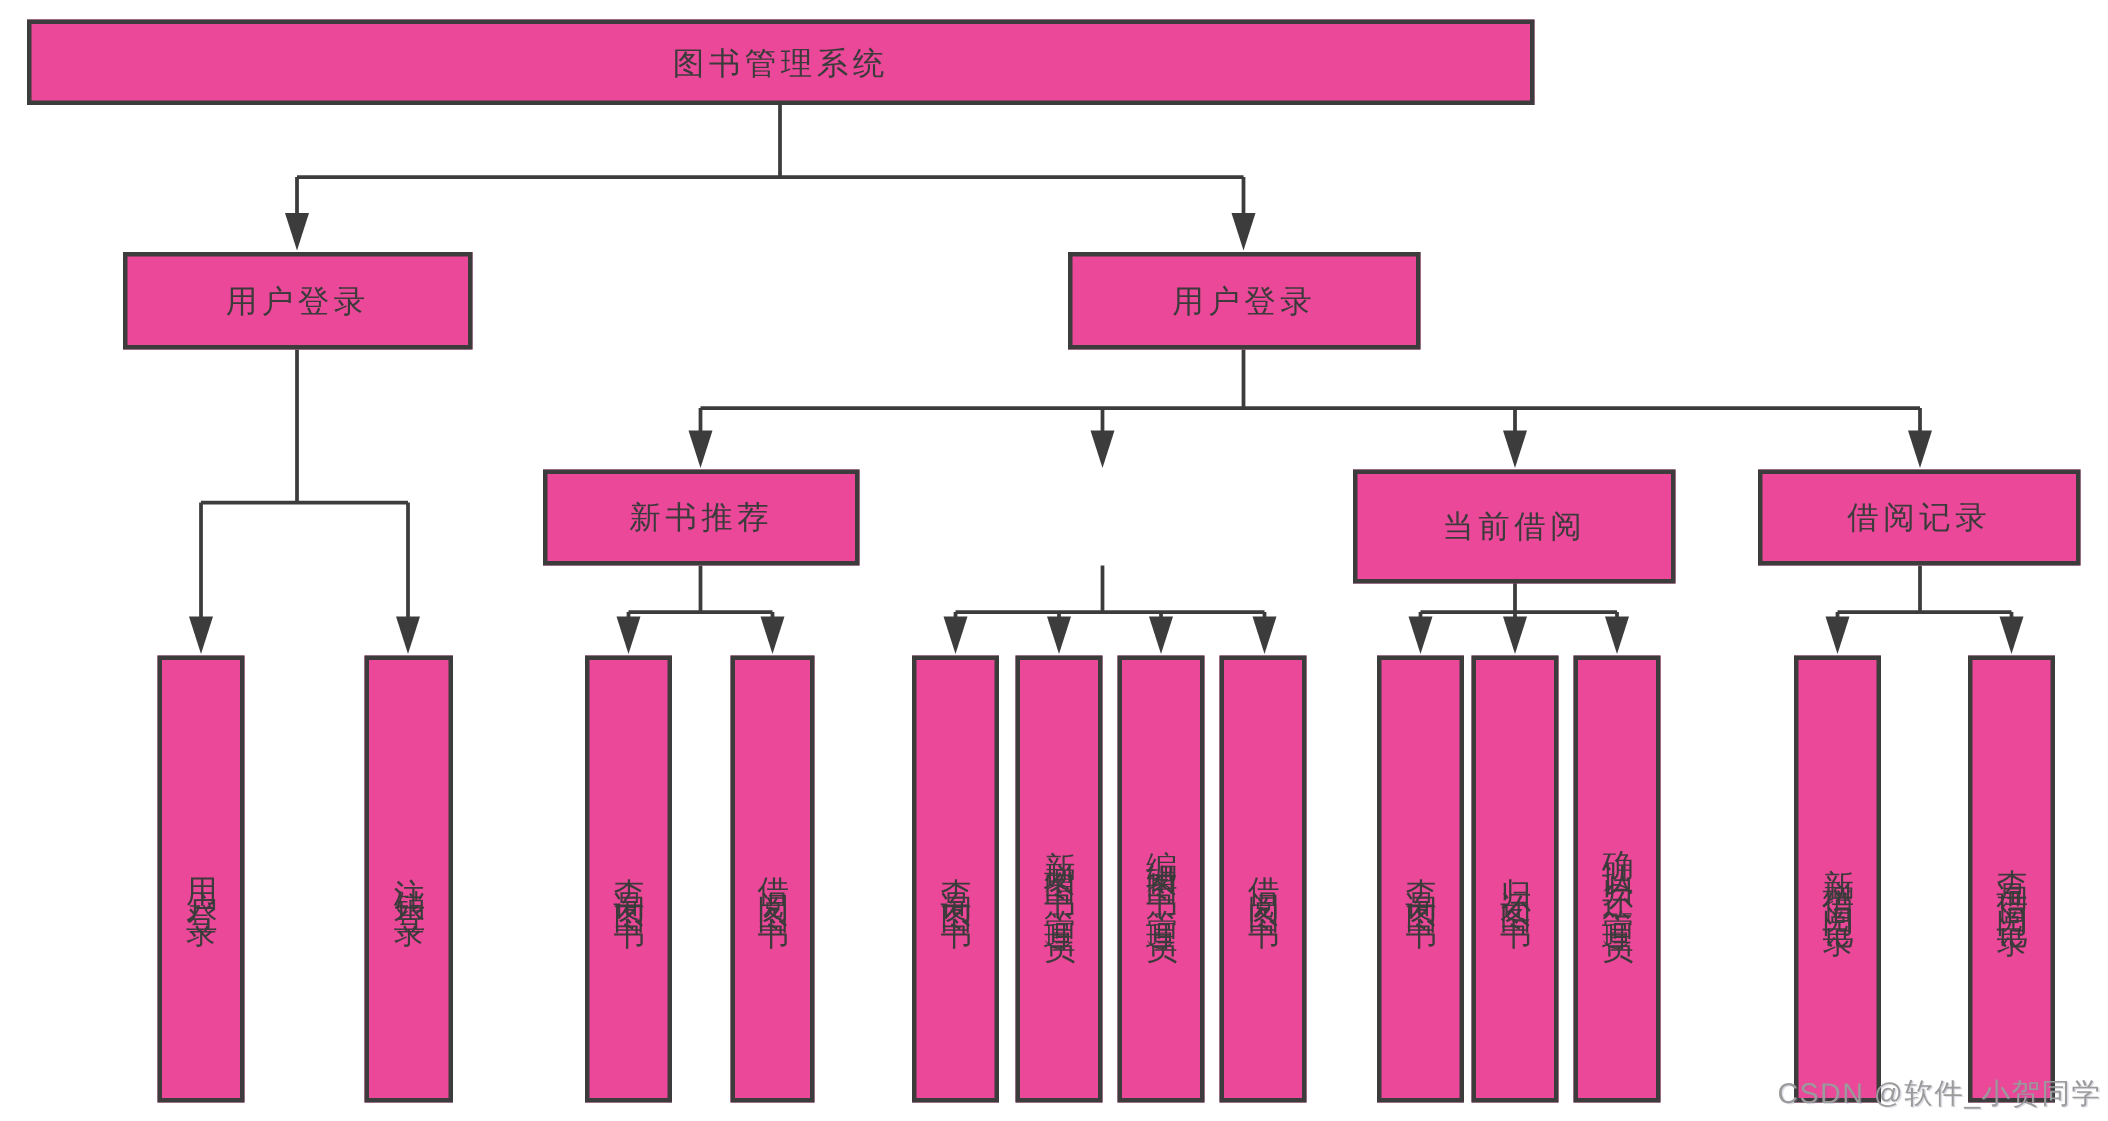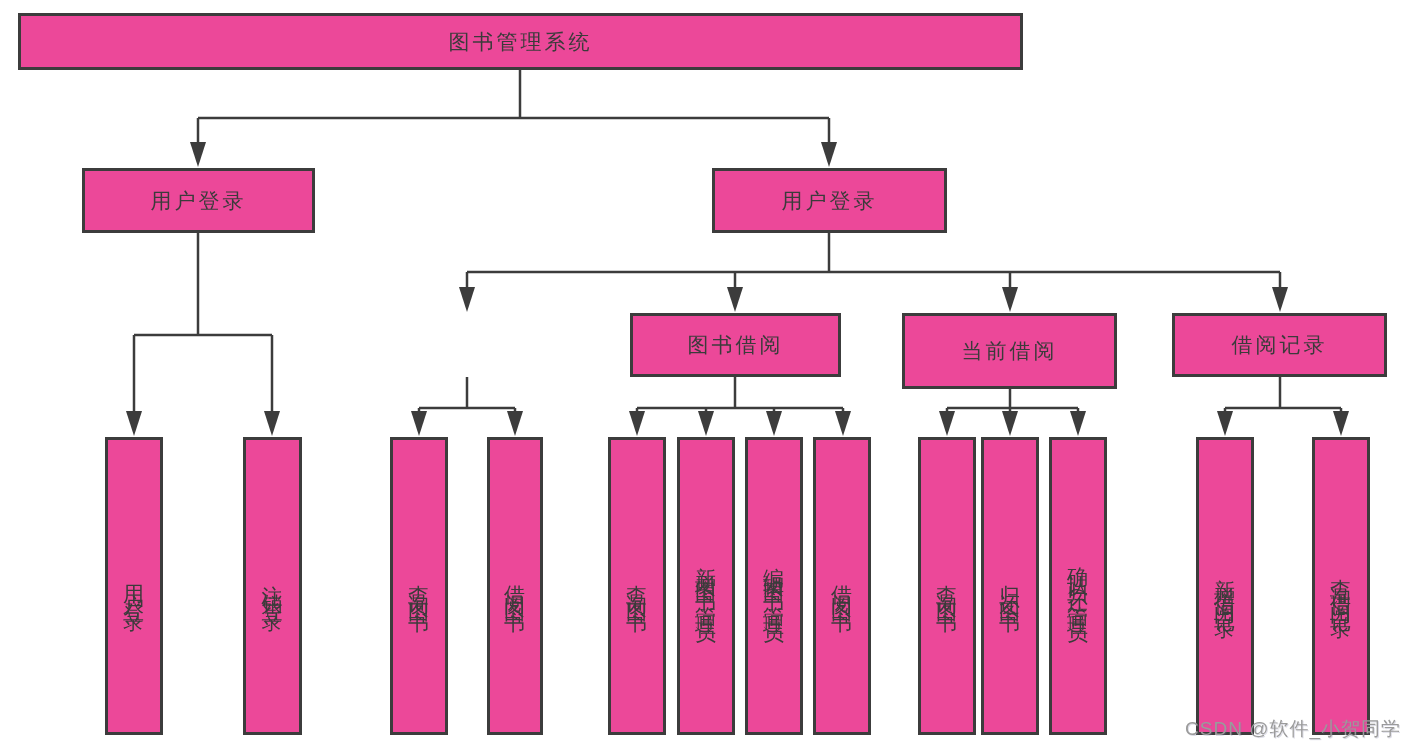--- a/index.html
+++ b/index.html
@@ -122,22 +122,22 @@
     <span>图书管理系统</span>
   </div>
 
   <div class="node h" style="left:82px; top:168px; width:233px; height:65px;">
     <span>用户登录</span>
   </div>
   <div class="node h" style="left:712px; top:168px; width:235px; height:65px;">
     <span>用户登录</span>
   </div>
 
-  <div class="node h" style="left:630px; top:313px; width:211px; height:64px;">
-    <span>图书借阅</span>
+  <div class="node h" style="left:362px; top:313px; width:211px; height:64px;">
+    <span>新书推荐</span>
   </div>
   <div class="node h" style="left:902px; top:313px; width:215px; height:76px;">
     <span>当前借阅</span>
   </div>
   <div class="node h" style="left:1172px; top:313px; width:215px; height:64px;">
     <span>借阅记录</span>
   </div>
 
   <div class="node v" style="left:105px;">
     <span>用户登录</span>

